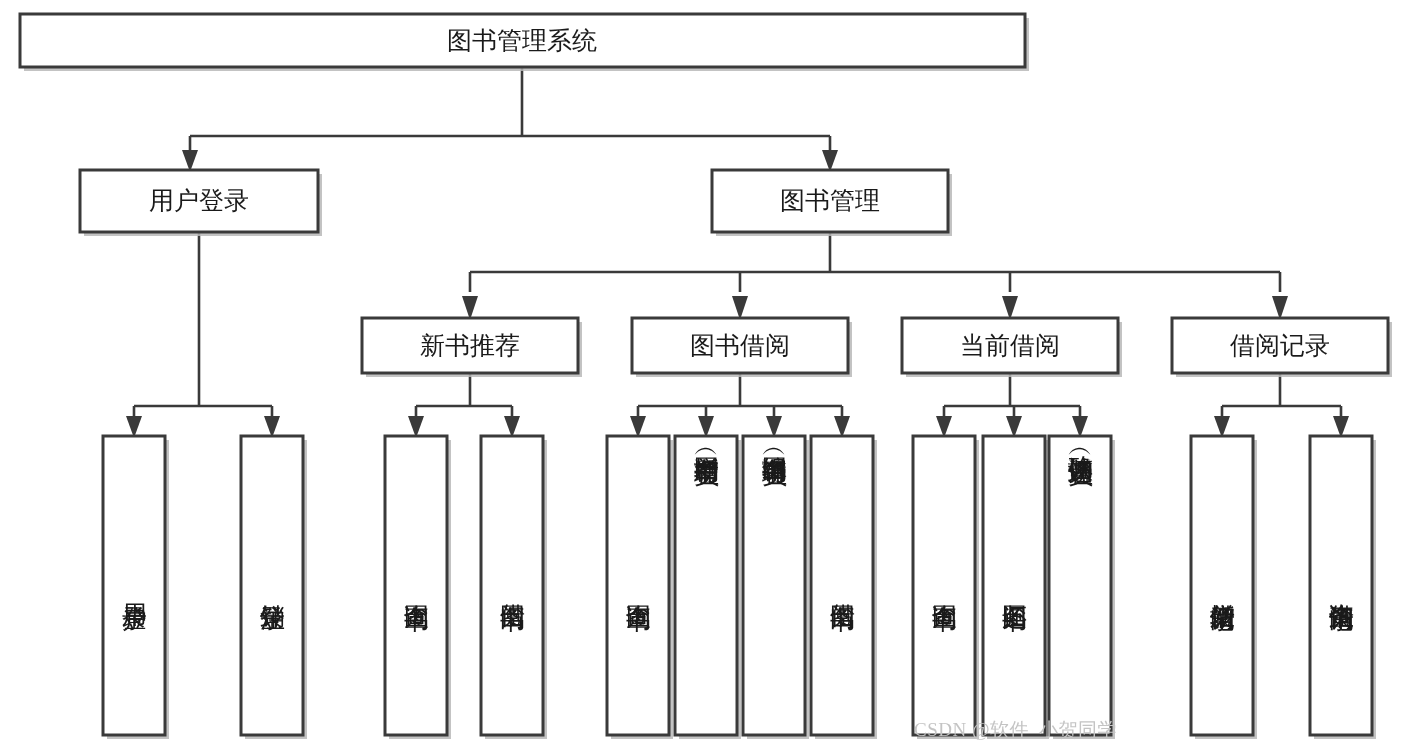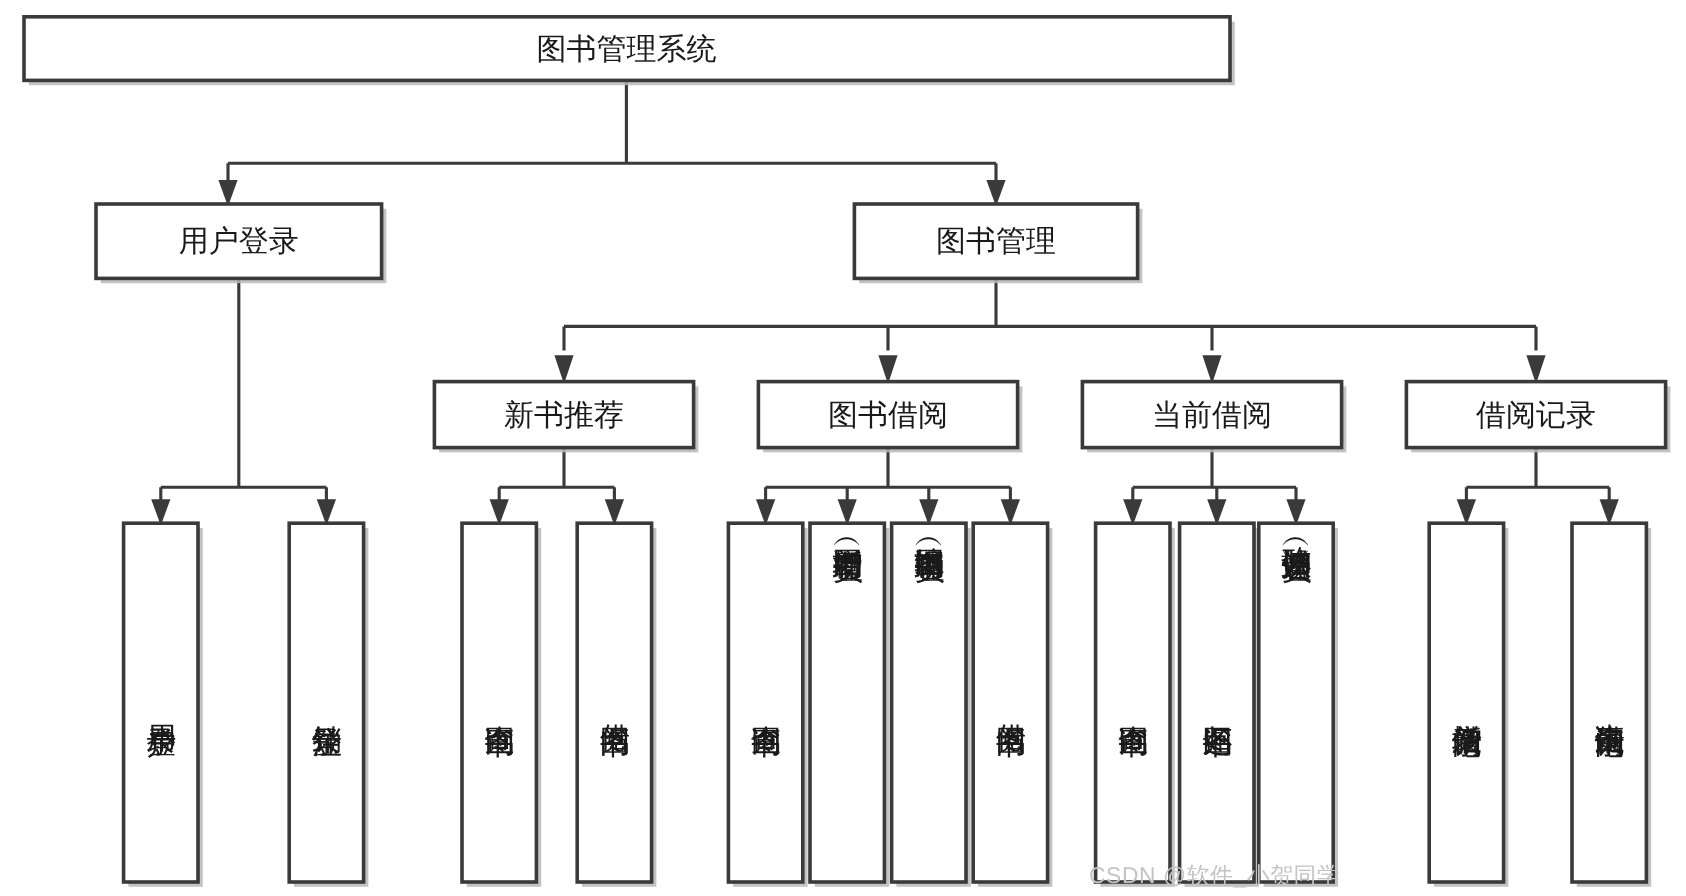--- a/index.html
+++ b/index.html
@@ -68,21 +68,21 @@
     line-height: 1.12;
     color: #1a1a1a;
     letter-spacing: 1px;
     white-space: nowrap;
     text-align: center;
   }
   #watermark {
     position: absolute;
     right: 8px;
     bottom: 4px;
-    font-family: Liberation Sans, sans-serif;
+    font-family: Liberation Serif, serif;
     font-size: 19px;
     color: #c4c4c4;
     letter-spacing: 0.5px;
     user-select: none;
     white-space: nowrap;
   }
 </style>
 </head>
 <body>
 

